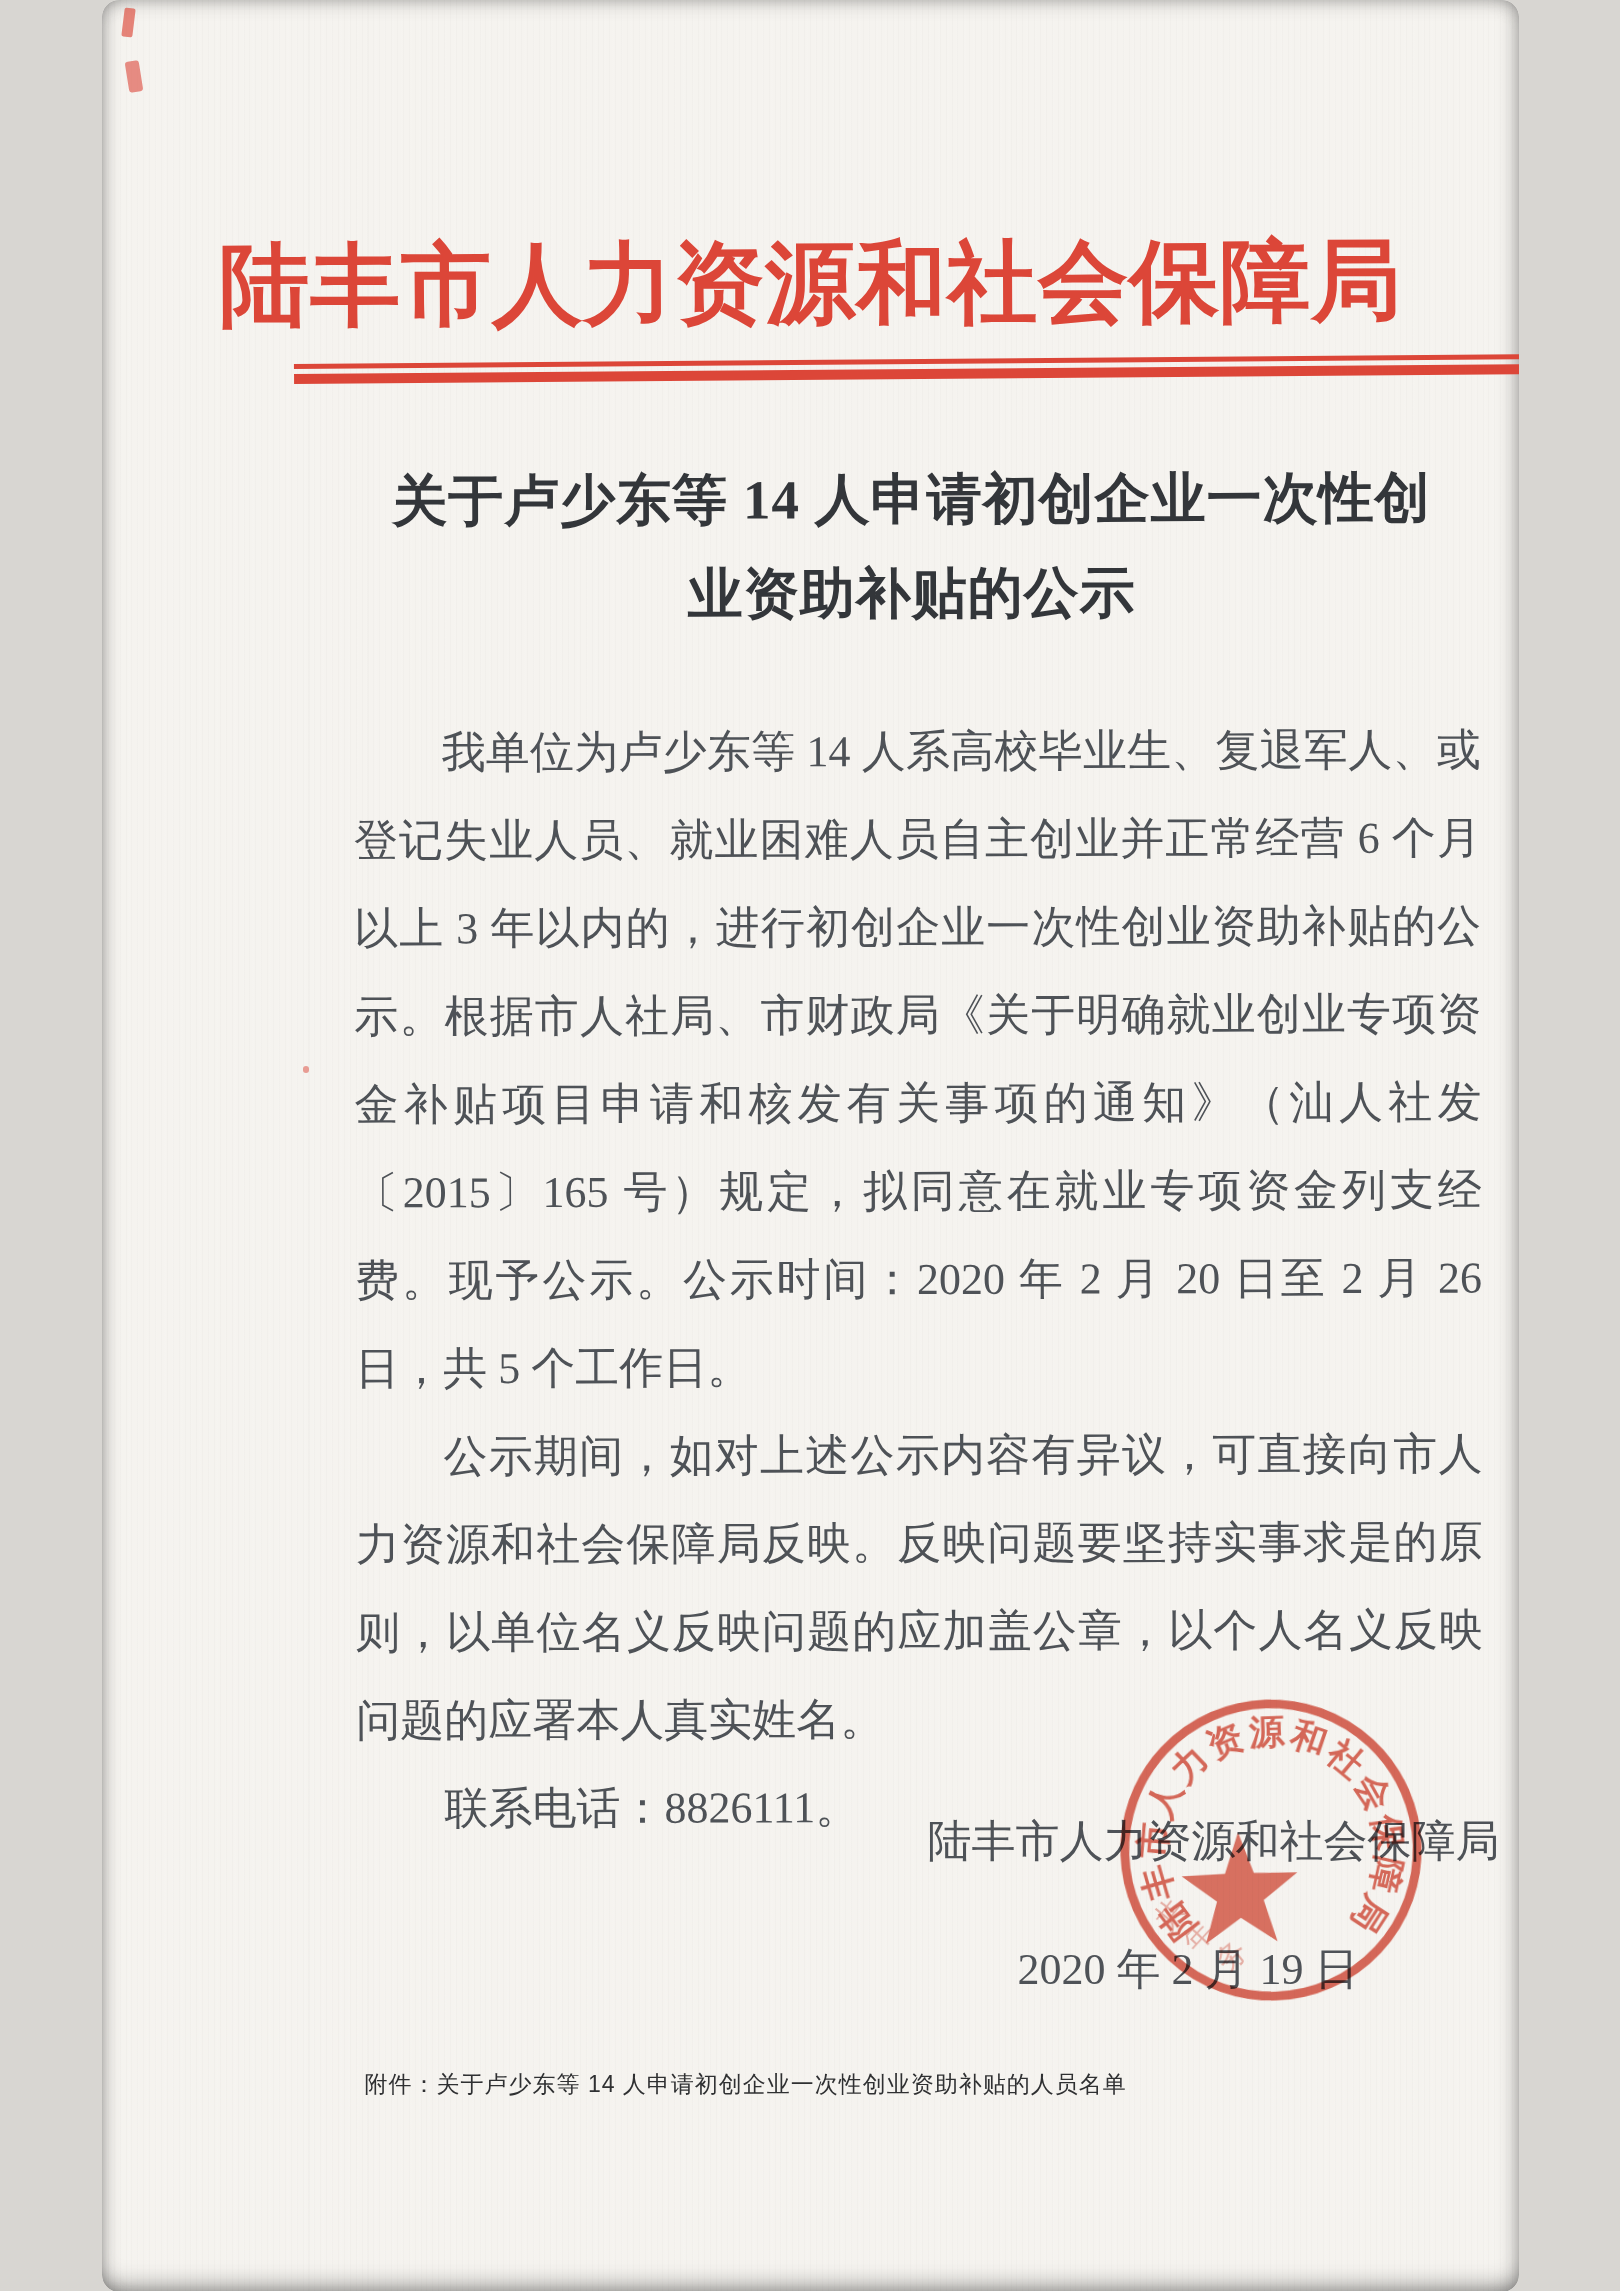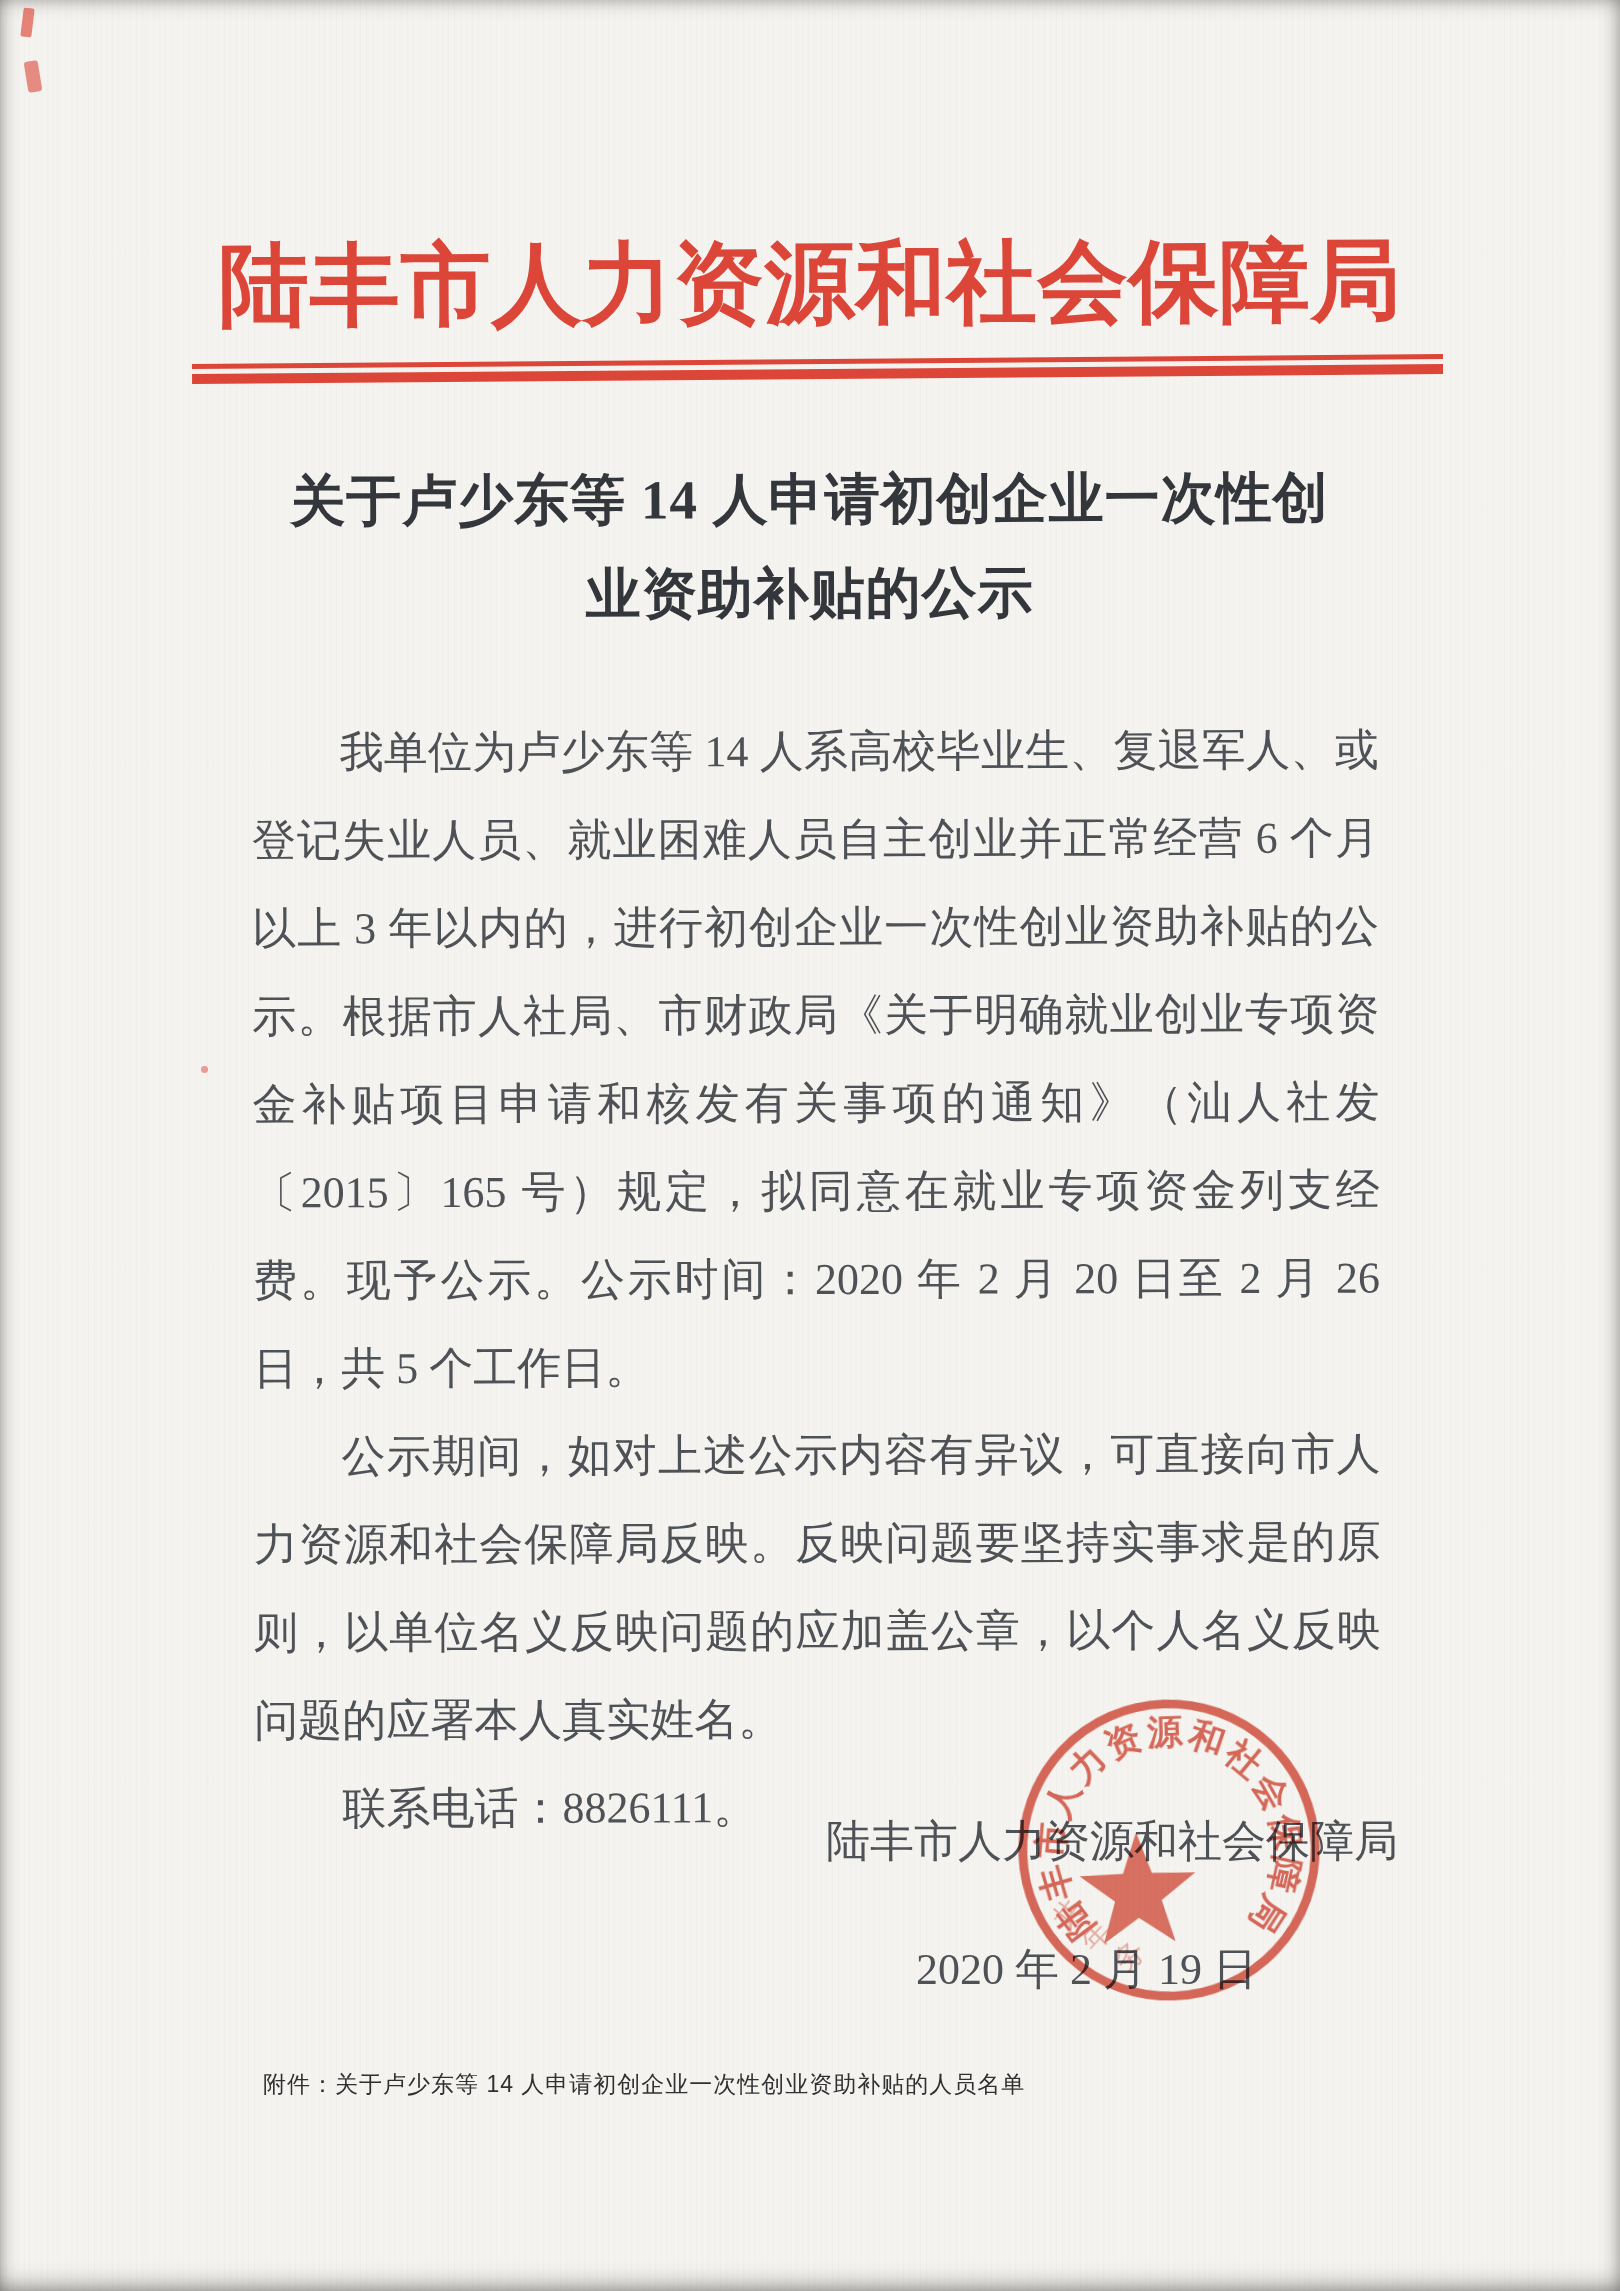--- a/index.html
+++ b/index.html
@@ -1,30 +1,31 @@
 <!DOCTYPE html>
 <html style="--red: #dc4638; --ink-title: #33363a; --ink: #4e5257; --ink-footer: #2f3032; --paper: #f5f3ef;"><head>
 <meta charset="utf-8">
 <style>
   html,body{margin:0;padding:0;background:#d8d6d2;}
   .page{
     position:relative;
-    width:1620px;height:2292px;
+    width:1417px;height:2292px;
     margin:0 auto;
     background:var(--paper,#f5f3ef);
     background-image:
       repeating-linear-gradient(90deg, rgba(90,85,80,0.025) 0 1px, rgba(0,0,0,0) 1px 5.9px),
       repeating-linear-gradient(90deg, rgba(255,255,255,0.05) 0 2px, rgba(0,0,0,0) 2px 8.8px);
     box-shadow:
       inset 11.8px 0 17.6px -11.8px rgba(60,60,60,.45),
       inset -13.7px 0 19.6px -11.8px rgba(60,60,60,.40),
       inset 0 13.7px 17.6px -11.8px rgba(60,60,60,.30),
       inset 0 -17.6px 21.6px -11.8px rgba(60,60,60,.50);
     overflow:hidden;
     font-family:"Liberation Serif","DejaVu Serif",serif;
+    border-radius:17px;
   }
   .letterhead{
     position:absolute;left:0;top:239px;width:100%;
     text-align:center;
     font-size:90px;line-height:1;font-weight:bold;
     color:var(--red,#dc4638);
     letter-spacing:1px;
     transform:rotate(-0.25deg);
   }
   .rules{

